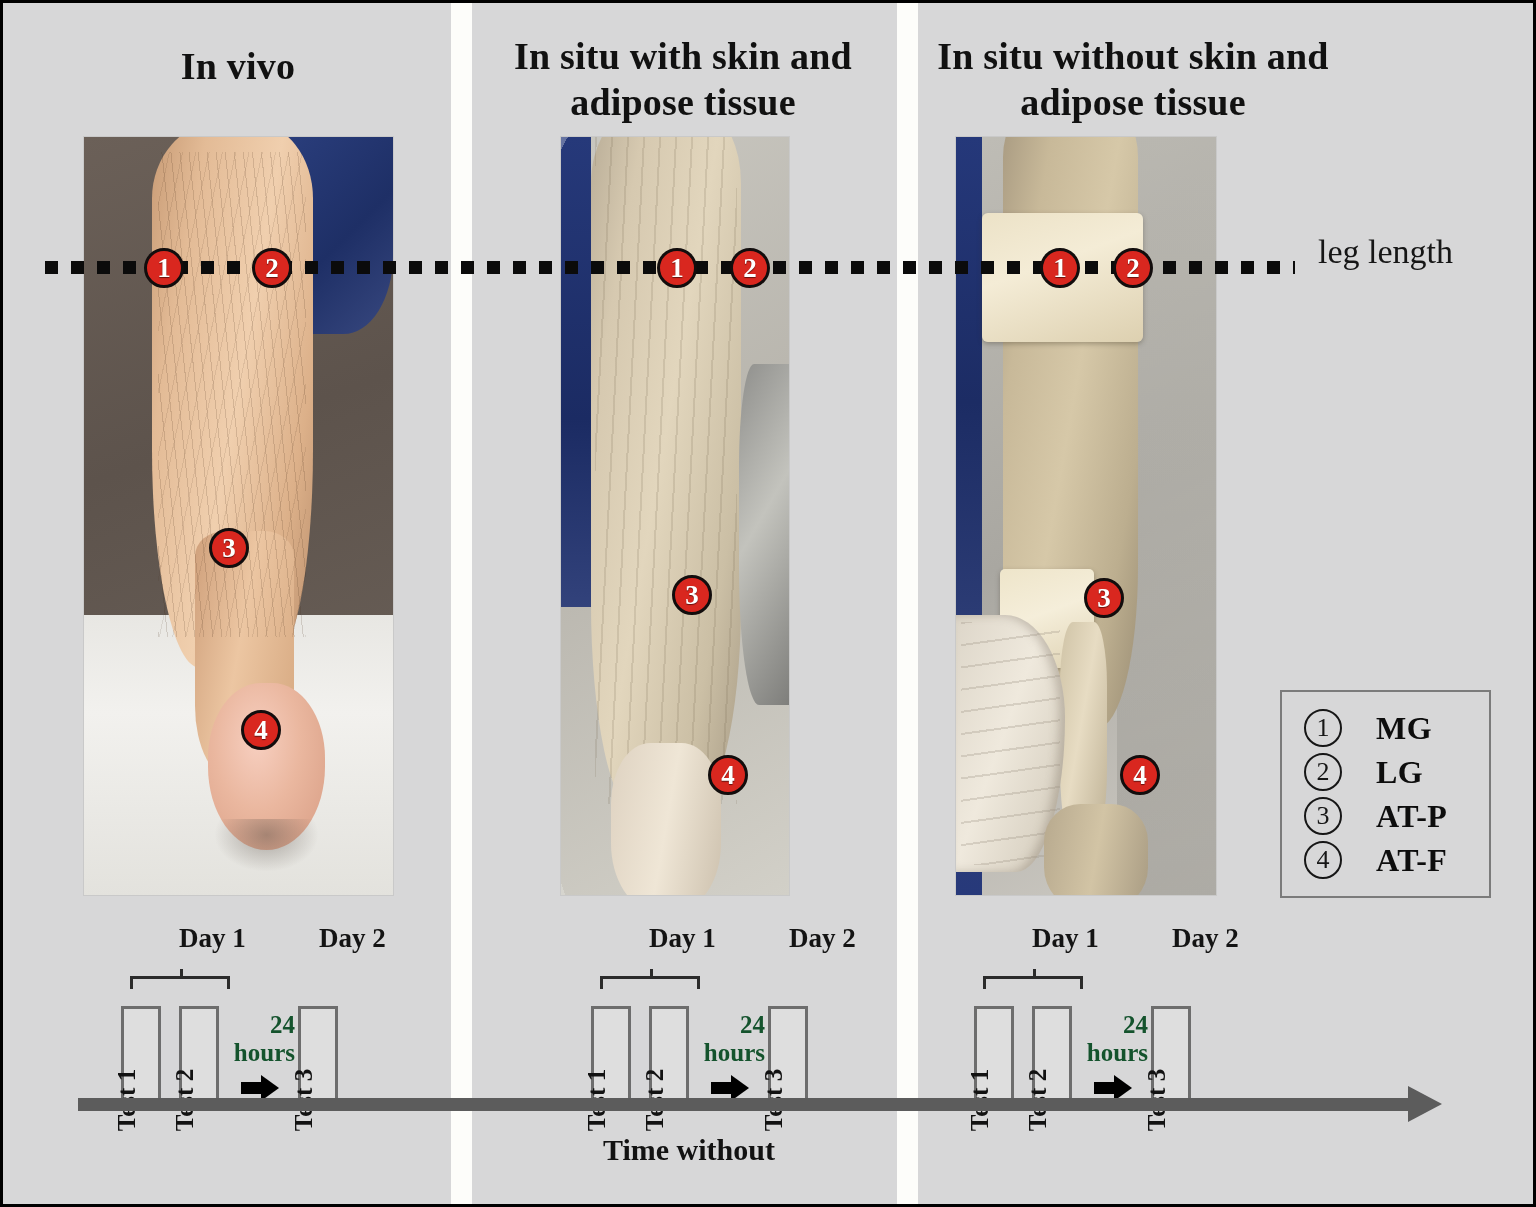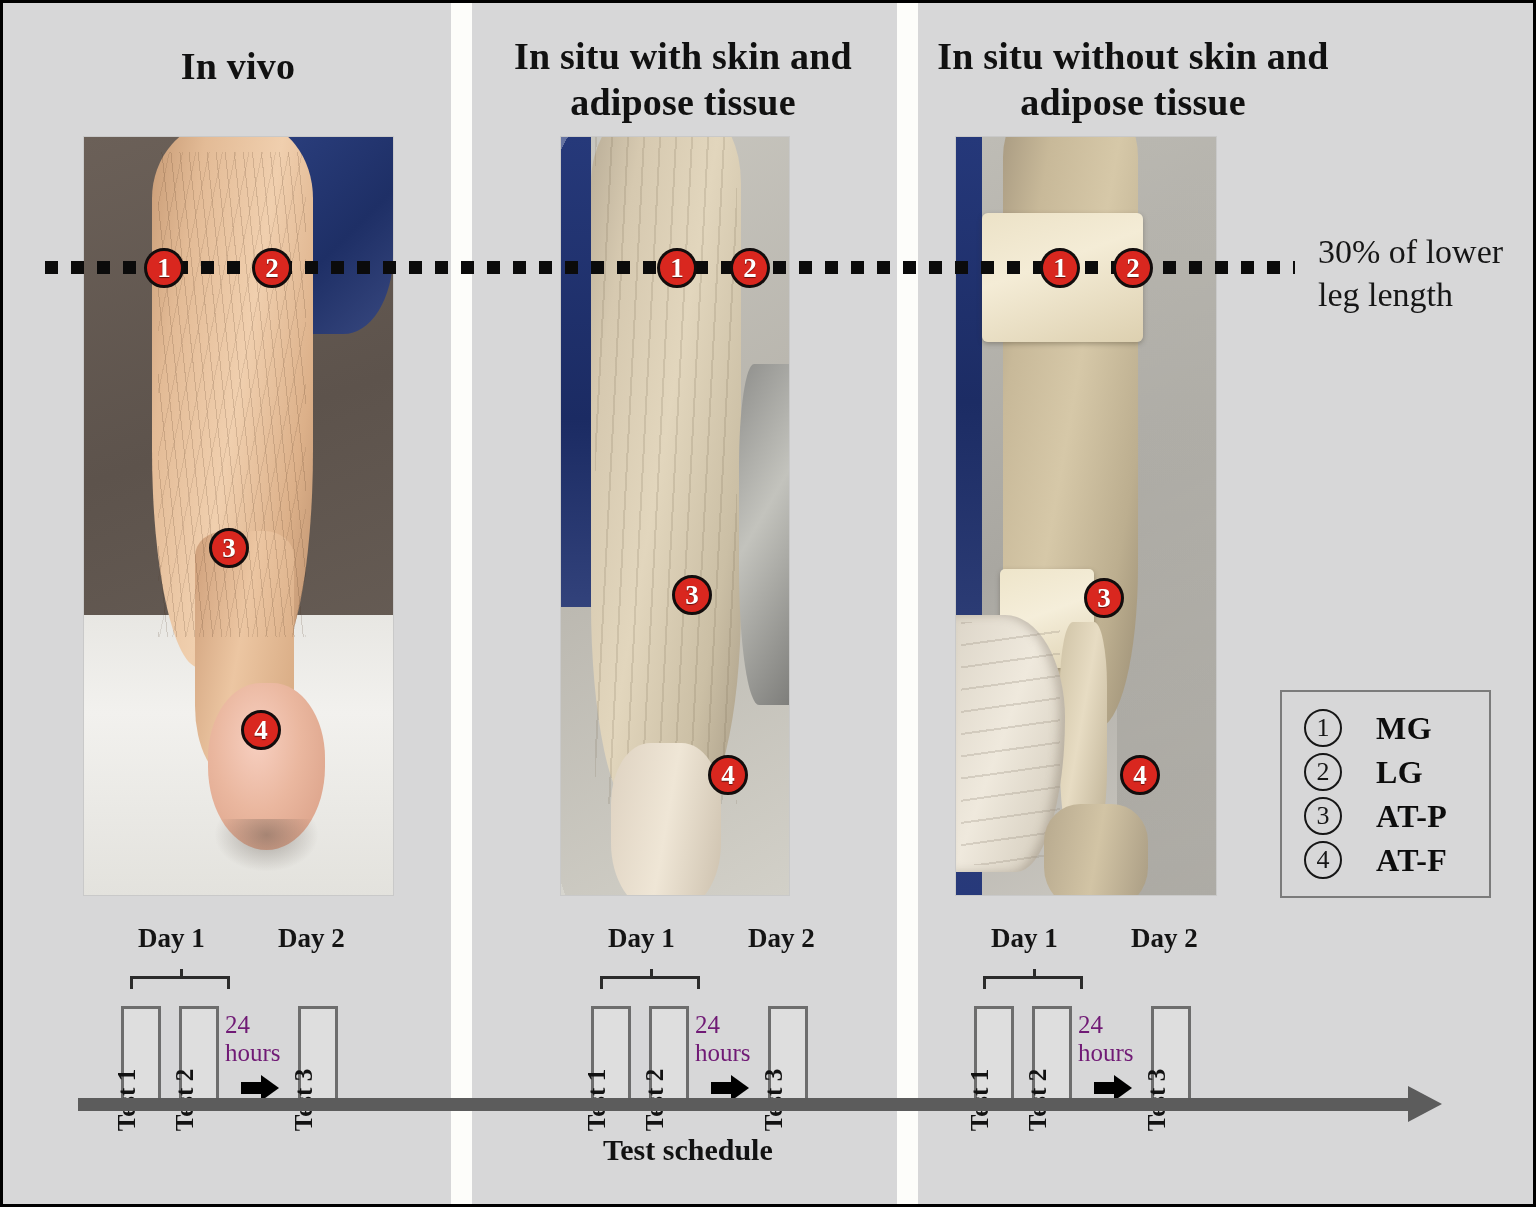--- a/index.html
+++ b/index.html
@@ -108,20 +108,21 @@
   }
 
   
   .sched { position: absolute; }
   .day-label {
     position: absolute;
     font-size: 27px;
     font-weight: bold;
     color: #141414;
     white-space: nowrap;
+    margin-left: 41px;
   }
   .bracket {
     position: absolute;
     border: 3px solid #2b2b2b;
     border-bottom: none;
     height: 13px;
   }
   .bracket:after {
     content: "";
     position: absolute;
@@ -139,25 +140,25 @@
     left: 50%; bottom: 8px;
     transform: translateX(-50%) rotate(-90deg);
     transform-origin: center bottom;
     white-space: nowrap;
     font-size: 25px;
     font-weight: bold;
     color: #121212;
   }
   .hours {
     position: absolute;
-    text-align: left;
+    text-align: right;
     font-size: 25px;
-    font-weight: normal;
+    font-weight: bold;
     line-height: 1.12;
-    color: #701a75;
+    color: #14532d;
   }
   .smallarrow {
     position: absolute;
     width: 0; height: 0;
   }
   .smallarrow .shaft {
     position: absolute;
     left: 0; top: 7px;
     width: 22px; height: 12px;
     background: #000;
@@ -310,21 +311,20 @@
                 background:linear-gradient(100deg,#b7a98e 0%,#d2c4a5 50%,#a99c83 100%);
                 border-radius:35% 35% 40% 40%;"></div>
   </div>
 
   <div class="divider" style="left:448px; width:21px;"></div>
   <div class="divider" style="left:894px; width:21px;"></div>
 
   <div class="dotline" style="left:42px; top:258px; width:1250px;"></div>
 
   <div class="leg-label" style="left:1315px; top:228px; width:200px;">
-    <div>30% of lower</div>
     <div>leg length</div>
   </div>
 
   <div class="marker" style="left:141px; top:245px; width:40px; height:40px; font-size:27px;">1</div>
   <div class="marker" style="left:249px; top:245px; width:40px; height:40px; font-size:27px;">2</div>
   <div class="marker" style="left:206px; top:525px; width:40px; height:40px; font-size:27px;">3</div>
   <div class="marker" style="left:238px; top:707px; width:40px; height:40px; font-size:27px;">4</div>
 
   <div class="marker" style="left:654px; top:245px; width:40px; height:40px; font-size:27px;">1</div>
   <div class="marker" style="left:727px; top:245px; width:40px; height:40px; font-size:27px;">2</div>
@@ -422,15 +422,15 @@
     <div class="testbox" style="left:185px; top:83px; width:40px; height:105px;">
       <span>Test 3</span>
     </div>
   </div>
 
   <div class="timeline" style="left:75px; top:1095px; width:1365px;">
     <div class="shaft" style="width:1330px;"></div>
     <div class="head" style="left:1330px;"></div>
   </div>
 
-  <div class="timecaption" style="left:600px; top:1130px;">Test schedule</div>
+  <div class="timecaption" style="left:600px; top:1130px;">Time without</div>
 
 </div>
 
 </body></html>

